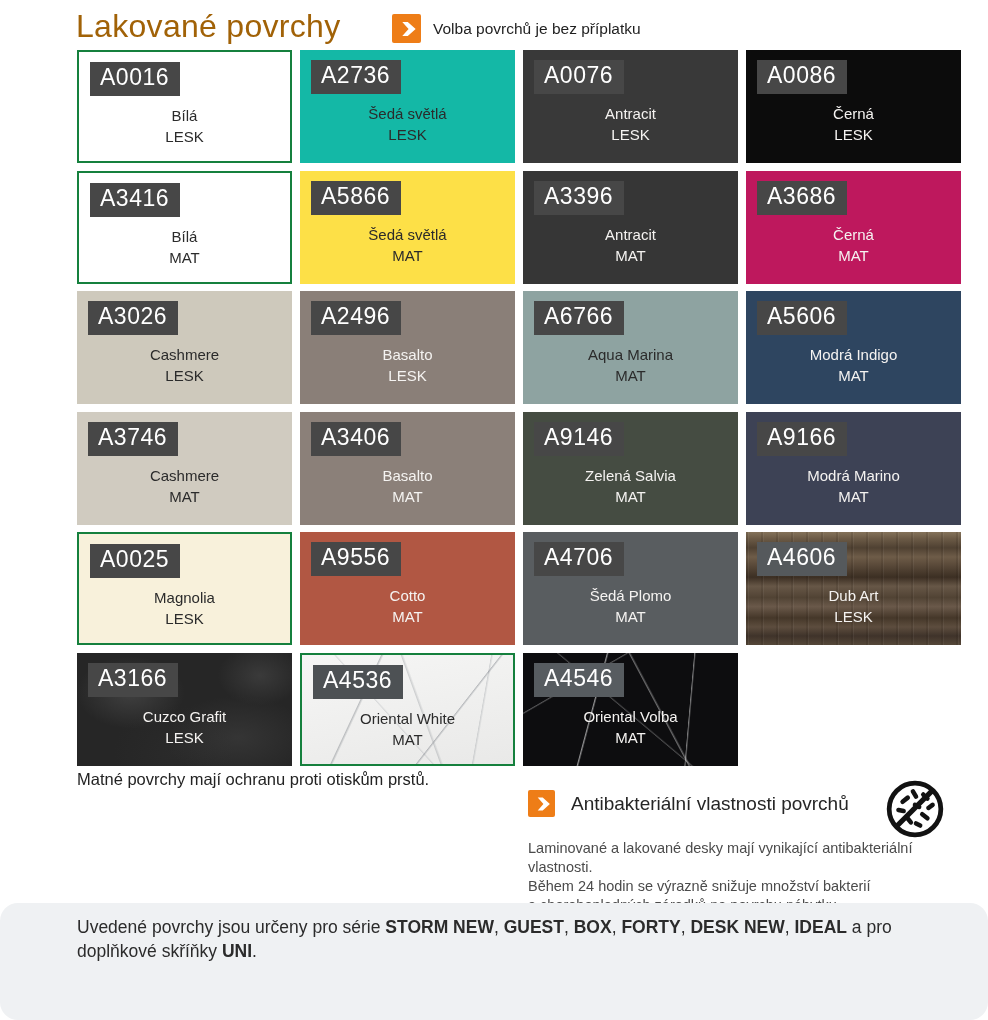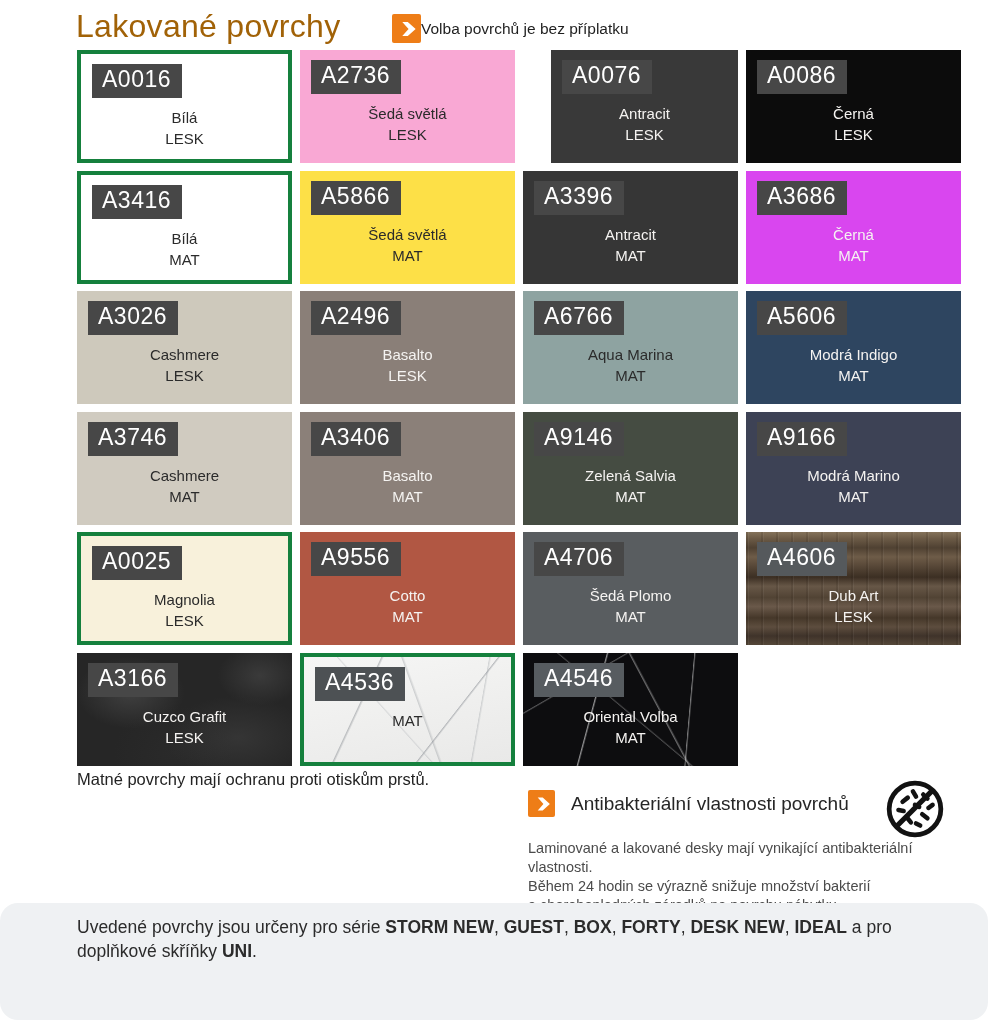--- a/index.html
+++ b/index.html
@@ -11,39 +11,39 @@
     color:#2d2d2d;
   }
   .page { position:absolute; inset:0; }
 
   
   .page-title {
     position:absolute; left:76px; top:8px;
     font-size:32px; font-weight:300; color:#a16207;
     letter-spacing:0.3px;
   }
-  .header-note { position:absolute; left:392px; top:14px; display:flex; align-items:center; gap:0; }
+  .header-note { position:absolute; left:392px; top:14px; display:flex; align-items:center; gap:12px; }
   .arrow-box {
     width:29px; height:29px; background:var(--accent,#ee7d17);
     border-radius:2px; display:flex; align-items:center; justify-content:center;
     flex:0 0 auto;
   }
   .arrow-box svg { display:block; }
   .header-note-text { font-size:15.5px; color:#1f1f1f; }
 
   
   .swatch-grid {
     position:absolute; left:77px; top:50px;
     display:grid;
     grid-template-columns:repeat(4, 215px);
     grid-auto-rows:113px;
     column-gap:8px; row-gap:7.5px;
   }
   .swatch { position:relative; overflow:hidden; }
-  .swatch.bordered { border:4px solid #15803d; }
+  .swatch.bordered { border:2px solid #15803d; }
   .badge {
     position:absolute; left:11px; top:10px;
     background:var(--badge,#474747); color:#ffffff;
     font-size:23px; padding:2px 11px 5px 10px; letter-spacing:0.5px;
   }
   .labels {
     position:absolute; left:0; right:0; top:53px;
     text-align:center; font-size:15px; line-height:21px;
   }
   .swatch.text-dark .labels { color:#2b2b2b; }
@@ -131,28 +131,28 @@
   </div>
 
   <div class="swatch-grid">
       <div class="swatch text-dark bordered" style="background: rgb(255, 255, 255);">
     <div class="badge">A0016</div>
     <div class="labels">
       <div>Bílá</div>
       <div>LESK</div>
     </div>
   </div>
-      <div class="swatch text-dark" style="background: #f9a8d4;">
+      <div class="swatch text-dark" style="background: #14b8a6;">
     <div class="badge">A2736</div>
     <div class="labels">
       <div>Šedá světlá</div>
       <div>LESK</div>
     </div>
   </div>
-      <div class="swatch text-light" style="background: rgb(57, 57, 57); margin-left: 28px;">
+      <div class="swatch text-light" style="background: rgb(57, 57, 57);">
     <div class="badge">A0076</div>
     <div class="labels">
       <div>Antracit</div>
       <div>LESK</div>
     </div>
   </div>
       <div class="swatch text-light" style="background: rgb(12, 12, 12); padding-left: 44px;">
     <div class="badge">A0086</div>
     <div class="labels">
       <div>Černá</div>
@@ -173,21 +173,21 @@
       <div>MAT</div>
     </div>
   </div>
       <div class="swatch text-light" style="background: rgb(54, 54, 54);">
     <div class="badge">A3396</div>
     <div class="labels">
       <div>Antracit</div>
       <div>MAT</div>
     </div>
   </div>
-      <div class="swatch text-light" style="background: #d946ef; padding-left: 20px;">
+      <div class="swatch text-light" style="background: #be185d; padding-left: 20px;">
     <div class="badge">A3686</div>
     <div class="labels">
       <div>Černá</div>
       <div>MAT</div>
     </div>
   </div>
       <div class="swatch text-dark" style="background: rgb(206, 201, 188);">
     <div class="badge">A3026</div>
     <div class="labels">
       <div>Cashmere</div>
@@ -274,20 +274,21 @@
       <div class="swatch text-light tex-concrete">
     <div class="badge">A3166</div>
     <div class="labels">
       <div>Cuzco Grafit</div>
       <div>LESK</div>
     </div>
   </div>
       <div class="swatch text-dark tex-marble-white bordered">
     <div class="badge" style="background: rgb(77, 81, 84);">A4536</div>
     <div class="labels">
+      <div>Oriental White</div>
       <div>MAT</div>
     </div>
   </div>
       <div class="swatch text-light tex-marble-black">
     <div class="badge" style="background: rgb(87, 92, 96);">A4546</div>
     <div class="labels">
       <div>Oriental Volba</div>
       <div>MAT</div>
     </div>
   </div>

